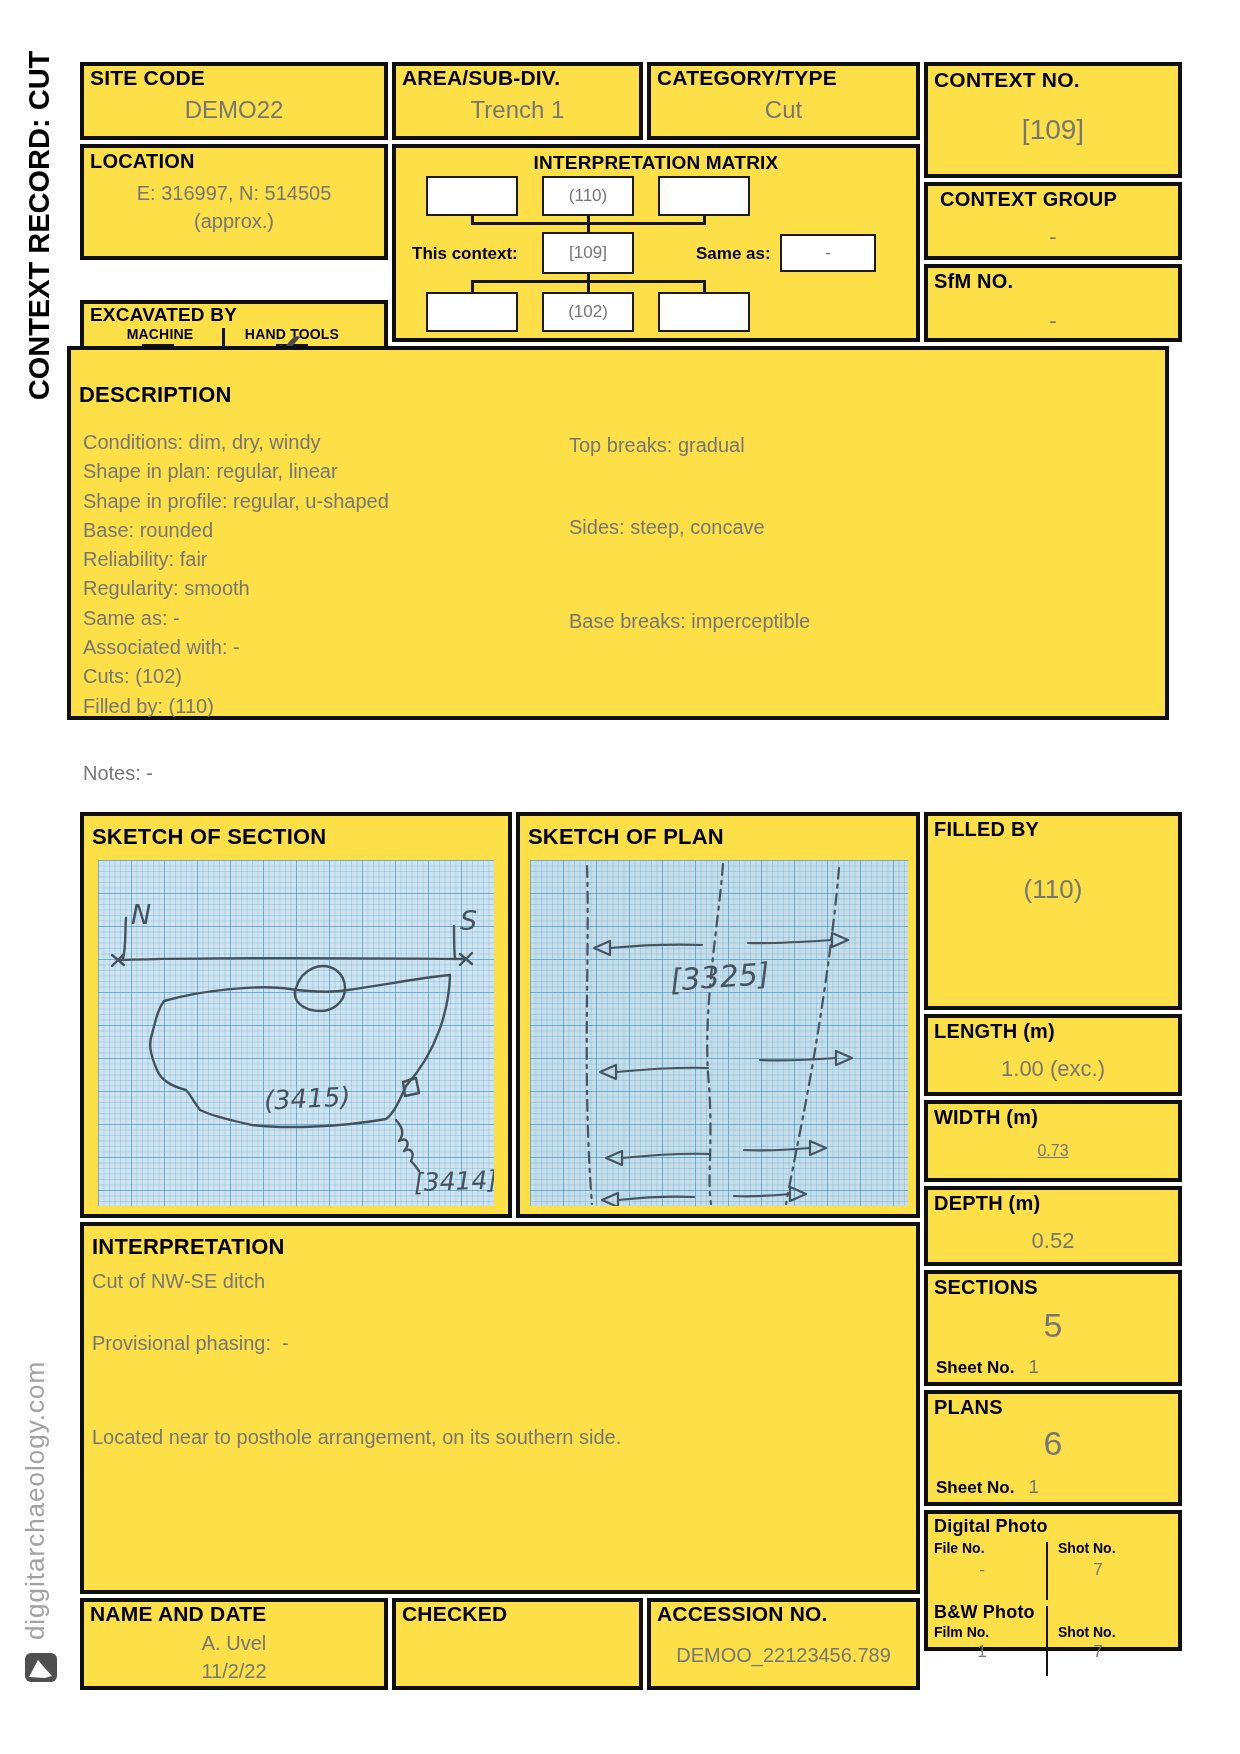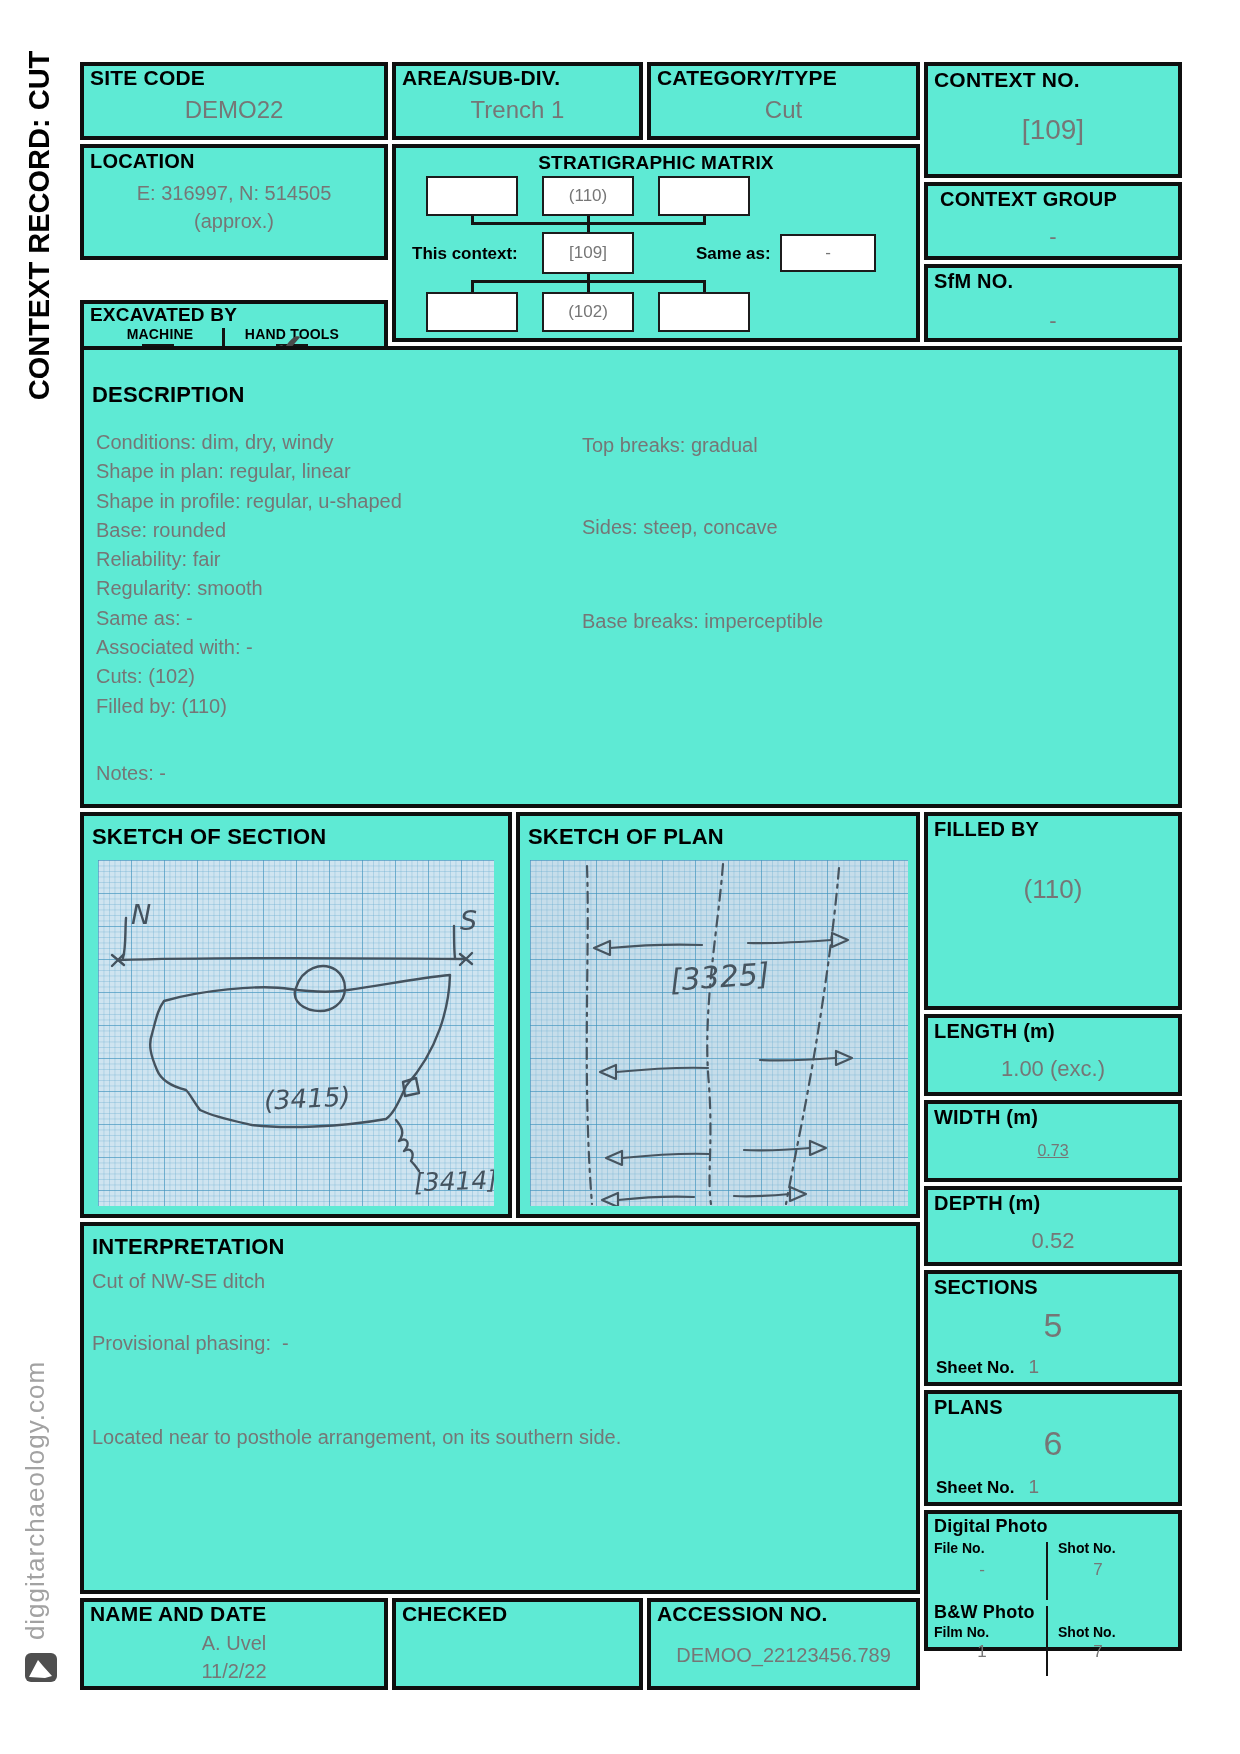--- a/index.html
+++ b/index.html
@@ -1,18 +1,18 @@
 <!DOCTYPE html>
 <html><head>
 <meta charset="utf-8">
 <style>
   html,body{margin:0;padding:0;background:#ffffff;}
   #page{position:relative;width:1240px;height:1754px;background:#ffffff;overflow:hidden;
         font-family:"Liberation Sans","DejaVu Sans",sans-serif;}
-  .cell{position:absolute;box-sizing:border-box;border:4px solid #0f0f0f;background:#5eead4;}
+  .cell{position:absolute;box-sizing:border-box;border:4px solid #0f0f0f;background:#fde047;}
   .lbl{position:absolute;font-weight:700;color:#000;white-space:nowrap;letter-spacing:.2px;}
   .val{position:absolute;color:#767676;white-space:pre-wrap;}
   .ctr{left:0;width:100%;text-align:center;}
   .vwrap{position:absolute;display:flex;align-items:center;justify-content:center;}
   .vwrap span{transform:rotate(-90deg);white-space:nowrap;}
   .mbox{position:absolute;box-sizing:border-box;border:2.5px solid #1c1c1c;background:#fff;
         display:flex;align-items:center;justify-content:center;color:#767676;font-size:17px;}
   .mline{position:absolute;background:#141414;}
   .mlabel{position:absolute;font-weight:700;font-size:17px;color:#000;white-space:nowrap;}
   .chk{position:absolute;box-sizing:border-box;width:32px;height:27px;border:3px solid #141414;background:#fff;}
@@ -66,21 +66,21 @@
     <div class="val ctr" style="top:48px;font-size:28px;">[109]</div>
   </div>
 
   <div class="cell" style="left:80px;top:144px;width:308px;height:116px;">
     <div class="lbl" style="left:6px;top:2px;font-size:20px;">LOCATION</div>
     <div class="val ctr" style="top:34px;font-size:20px;">E: 316997, N: 514505</div>
     <div class="val ctr" style="top:62px;font-size:20px;">(approx.)</div>
   </div>
 
   <div class="cell" style="left:392px;top:144px;width:528px;height:198px;">
-    <div class="lbl ctr" style="position:absolute;top:4px;font-size:19px;">STRATIGRAPHIC MATRIX</div>
+    <div class="lbl ctr" style="position:absolute;top:4px;font-size:19px;">INTERPRETATION MATRIX</div>
     <div class="mbox" style="left:30px;top:28px;width:92px;height:40px;"></div>
     <div class="mbox" style="left:146px;top:28px;width:92px;height:40px;">
         <span>(110)</span>
       </div>
     <div class="mbox" style="left:262px;top:28px;width:92px;height:40px;"></div>
     <div class="mline" style="left:74.5px;top:68px;width:3px;height:8px;"></div>
     <div class="mline" style="left:190.5px;top:68px;width:3px;height:16px;"></div>
     <div class="mline" style="left:306.5px;top:68px;width:3px;height:8px;"></div>
     <div class="mline" style="left:74.5px;top:74px;width:235px;height:3px;"></div>
     <div class="mlabel" style="left:16px;top:96px;">This context:</div>
@@ -115,21 +115,21 @@
   <div class="cell" style="left:80px;top:264px;width:308px;height:78px;margin-top:36px;">
     <div class="lbl" style="left:6px;top:0;font-size:19px;">EXCAVATED BY</div>
     <div class="lbl" style="left:28px;top:22px;width:96px;text-align:center;font-size:14px;">MACHINE</div>
     <div class="chk" style="left:58px;top:40px;"></div>
     <div class="mline" style="left:138px;top:24px;width:2.5px;height:42px;"></div>
     <div class="lbl" style="left:152px;top:22px;width:112px;text-align:center;font-size:14px;">HAND TOOLS</div>
     <div class="chk" style="left:192px;top:40px;"></div>
     <div style="position:absolute;left:190px;top:22px;font-size:36px;font-weight:700;color:#4a4a4a;">✔</div>
   </div>
 
-  <div class="cell" style="left:80px;top:346px;width:1102px;height:462px;">
+  <div class="cell" style="left:67px;top:346px;width:1102px;height:374px;">
     <div class="lbl" style="left:8px;top:32px;font-size:22px;">DESCRIPTION</div>
     <div style="position:absolute;left:12px;top:78px;">
       <div class="desc-line">Conditions: dim, dry, windy</div>
       <div class="desc-line">Shape in plan: regular, linear</div>
       <div class="desc-line">Shape in profile: regular, u-shaped</div>
       <div class="desc-line">Base: rounded</div>
       <div class="desc-line">Reliability: fair</div>
       <div class="desc-line">Regularity: smooth</div>
       <div class="desc-line">Same as: -</div>
       <div class="desc-line">Associated with: -</div>

